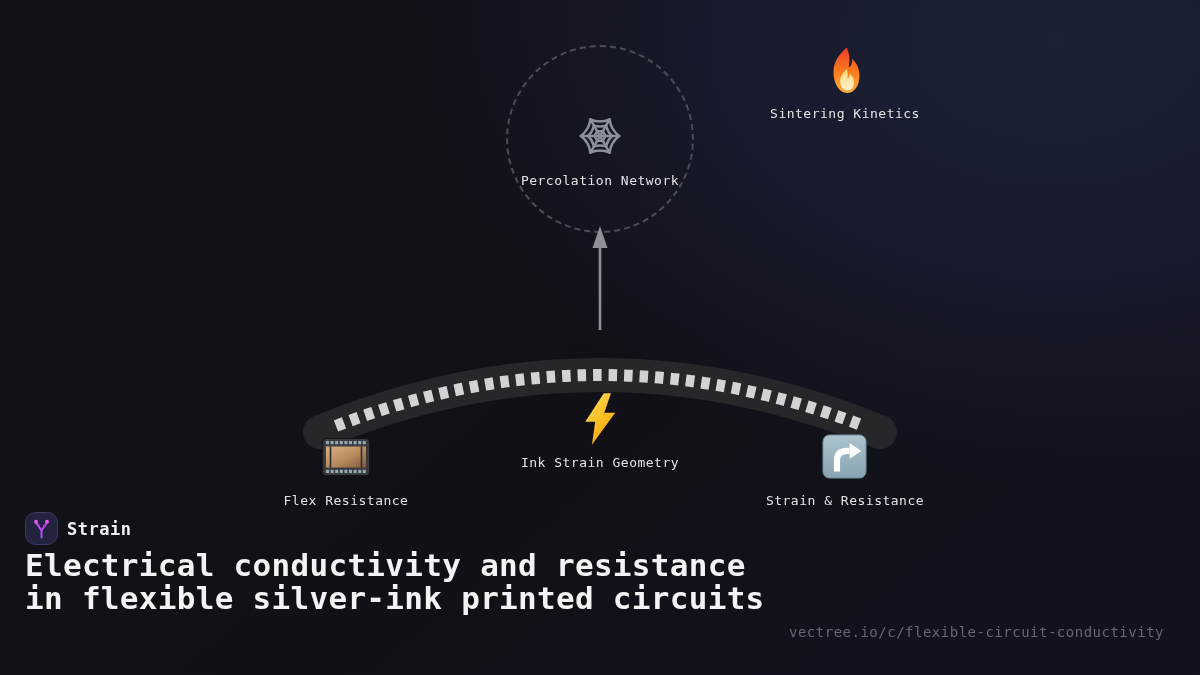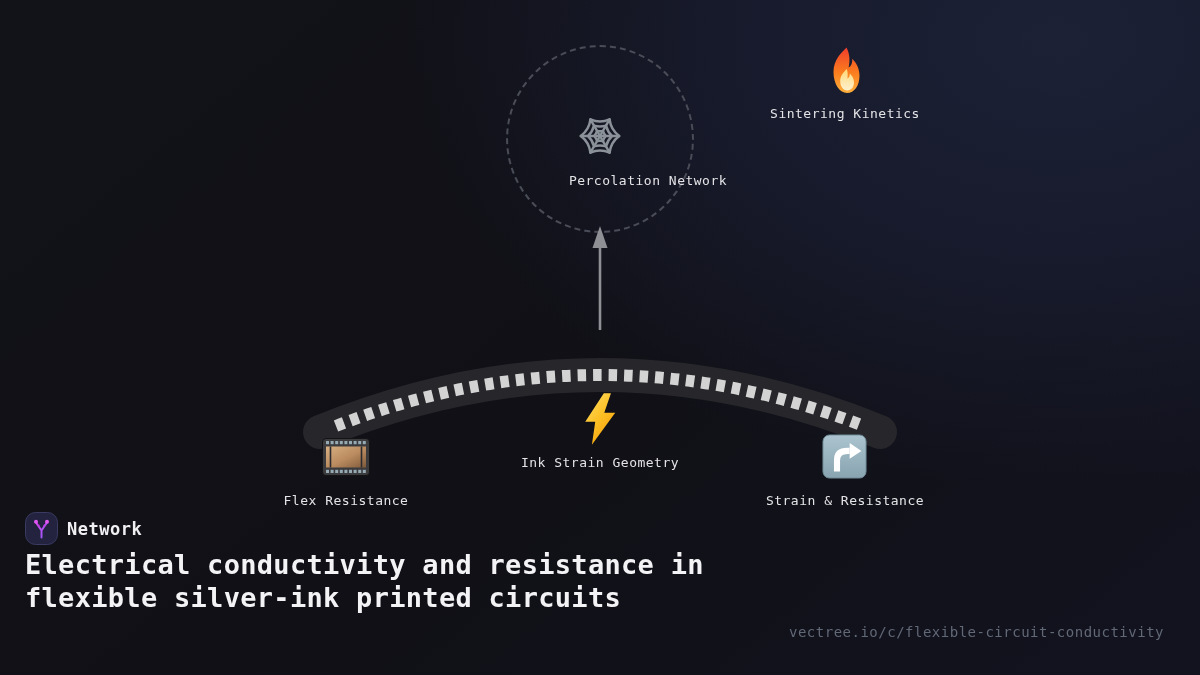--- a/index.html
+++ b/index.html
@@ -19,35 +19,35 @@
     border:2px dashed #4a4d57; border-radius:50%;
   }
 
   .icon-abs { position:absolute; }
 
   .node-label {
     position:absolute; transform:translateX(-50%);
     font-size:13px; line-height:15px; color:#e4e4e7; white-space:nowrap;
     letter-spacing:0.5px;
   }
-  #lbl-percolation { left:600px; top:173px;margin-left:48px; }
+  #lbl-percolation { left:600px; top:173px; }
   #lbl-sintering   { left:845px; top:106px; }
   #lbl-flex        { left:346px; top:493px; }
   #lbl-ink         { left:600px; top:455px; }
   #lbl-strain      { left:845px; top:493px; }
 
   
   .brand-logo { position:absolute; left:25px; top:512px; width:33px; height:33px; }
   .brand-name {
     position:absolute; left:67px; top:519px;
     font-size:17px; font-weight:bold; color:#f0f0f3; letter-spacing:0.5px;
   }
   .page-title {
     position:absolute; left:25px; top:549px; width:742px;
-    font-size:27px; line-height:32.5px; font-weight:bold;
+    font-size:31px; line-height:32.5px; font-weight:bold;
     color:#f3f3f5; letter-spacing:0.3px;
   }
   .page-url {
     position:absolute; right:36px; top:624px;
     font-size:14px; color:#616876; letter-spacing:0.5px;
   }
 </style>
 </head>
 <body>
 
@@ -165,19 +165,19 @@
       </linearGradient>
     </defs>
     <rect x="0.5" y="0.5" width="32" height="32" rx="10" fill="#23233f" stroke="#3a3a63"></rect>
     <path d="M16.5 25.5 V18.5 M16.5 18.5 L11 10.5 M16.5 18.5 L22 10.5" fill="none" stroke="url(#logoG)" stroke-width="2" stroke-linecap="round"></path>
     <circle cx="11" cy="9.8" r="2" fill="#e156f2"></circle>
     <circle cx="22" cy="9.8" r="2" fill="#e156f2"></circle>
     <circle cx="13.6" cy="13.6" r="1.1" fill="#c13ae0"></circle>
     <circle cx="19.4" cy="13.6" r="1.1" fill="#c13ae0"></circle>
   </svg>
 
-  <div class="brand-name">Network</div>
+  <div class="brand-name">Strain</div>
 
   <h1 class="page-title">Electrical conductivity and resistance in flexible silver-ink printed circuits</h1>
 
   <div class="page-url">vectree.io/c/flexible-circuit-conductivity</div>
 
 </div>
 
 </body></html>

